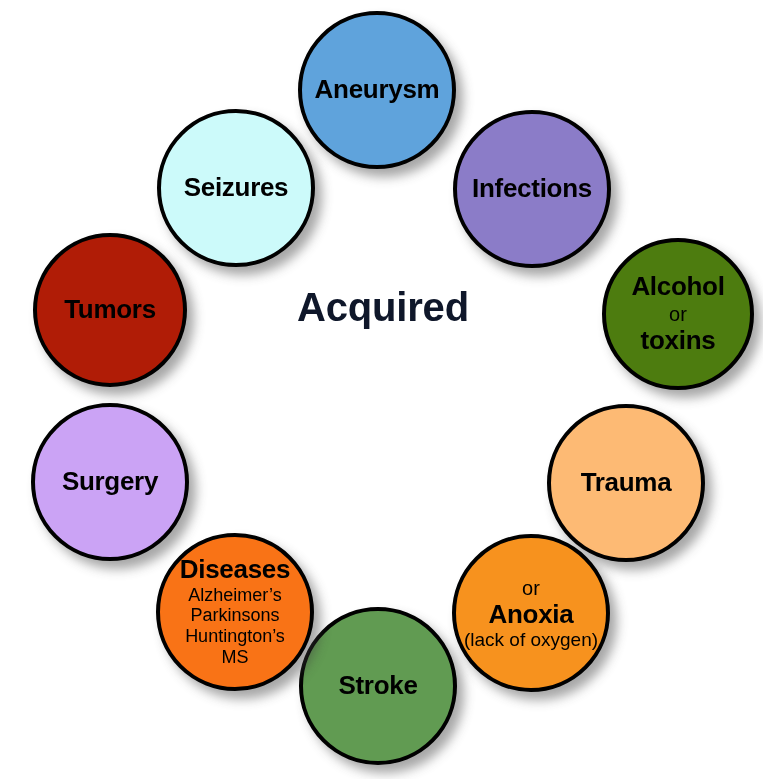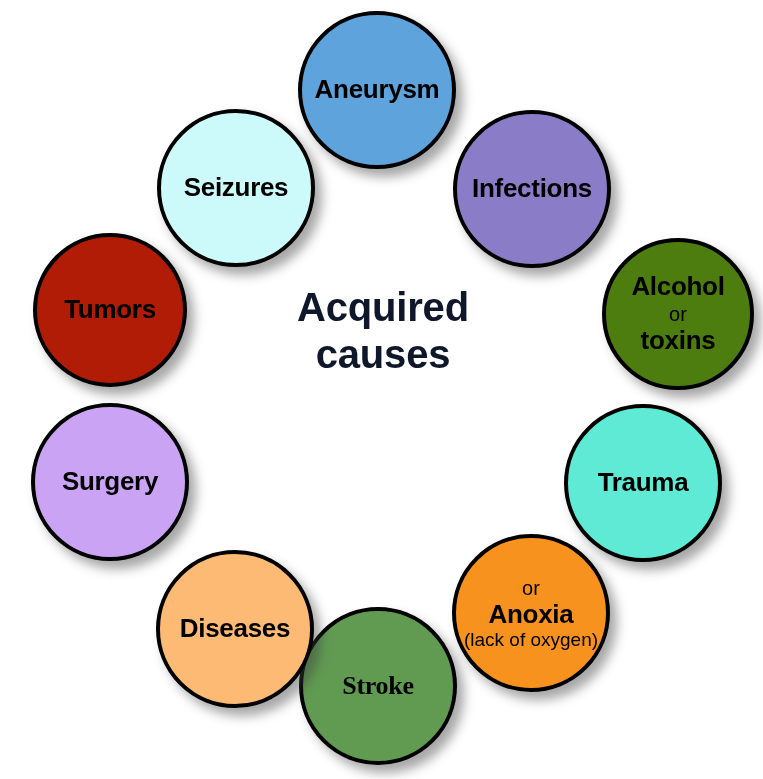--- a/index.html
+++ b/index.html
@@ -73,48 +73,53 @@
   }
   .node .sublist { margin-top: 1px; }
 </style>
 </head>
 <body>
 
 <div id="canvas">
 
   <div id="center-title">
     <span class="tline">Acquired</span>
-    <span class="tline">causes</span>
   </div>
 
   <div id="nodes-layer">
       <div class="node" style="left: 298px; top: 11px; width: 158px; height: 158px; background: rgb(95, 163, 220); border-color: rgb(0, 0, 0);">
         <span class="main">Aneurysm</span>
       </div>
       <div class="node" style="left: 453px; top: 110px; width: 158px; height: 158px; background: rgb(139, 124, 200); border-color: rgb(0, 0, 0);">
         <span class="main">Infections</span>
       </div>
       <div class="node" style="left: 602px; top: 238px; width: 152px; height: 152px; background: #4d7c0f; border-color: rgb(0, 0, 0);">
         <span class="main">Alcohol</span>
         <span class="conj">or</span>
         <span class="main">toxins</span>
       </div>
-      <div class="node" style="left: 564px; top: 404px; width: 158px; height: 158px; background: #5eead4; border-color: rgb(0, 0, 0);">
+      <div class="node" style="left: 547px; top: 404px; width: 158px; height: 158px; background: #fdba74; border-color: rgb(0, 0, 0);">
         <span class="main">Trauma</span>
       </div>
       <div class="node" style="left: 452px; top: 534px; width: 158px; height: 158px; background: rgb(247, 146, 30); border-color: rgb(0, 0, 0);">
         <span class="conj">or</span>
         <span class="main">Anoxia</span>
         <span class="note">(lack of oxygen)</span>
       </div>
-      <div class="node" style="left: 299px; top: 607px; width: 158px; height: 158px; background: rgb(97, 155, 82); border-color: rgb(0, 0, 0); font-family: Liberation Serif, serif;">
+      <div class="node" style="left: 299px; top: 607px; width: 158px; height: 158px; background: rgb(97, 155, 82); border-color: rgb(0, 0, 0);">
         <span class="main">Stroke</span>
       </div>
-      <div class="node" style="left: 156px; top: 550px; width: 158px; height: 158px; background: #fdba74; border-color: rgb(0, 0, 0);">
+      <div class="node" style="left: 156px; top: 533px; width: 158px; height: 158px; background: #f97316; border-color: rgb(0, 0, 0);">
         <span class="main">Diseases</span>
+        <span class="sublist">
+          <span class="sub" style="display: block;">Alzheimer’s</span>
+          <span class="sub" style="display: block;">Parkinsons</span>
+          <span class="sub" style="display: block;">Huntington’s</span>
+          <span class="sub" style="display: block;">MS</span>
+        </span>
       </div>
       <div class="node" style="left: 31px; top: 403px; width: 158px; height: 158px; background: rgb(203, 163, 245); border-color: rgb(0, 0, 0);">
         <span class="main">Surgery</span>
       </div>
       <div class="node" style="left: 33px; top: 233px; width: 154px; height: 154px; background: rgb(176, 28, 6); border-color: rgb(0, 0, 0);">
         <span class="main">Tumors</span>
       </div>
       <div class="node" style="left: 157px; top: 109px; width: 158px; height: 158px; background: rgb(204, 250, 250); border-color: rgb(0, 0, 0);">
         <span class="main">Seizures</span>
       </div>

